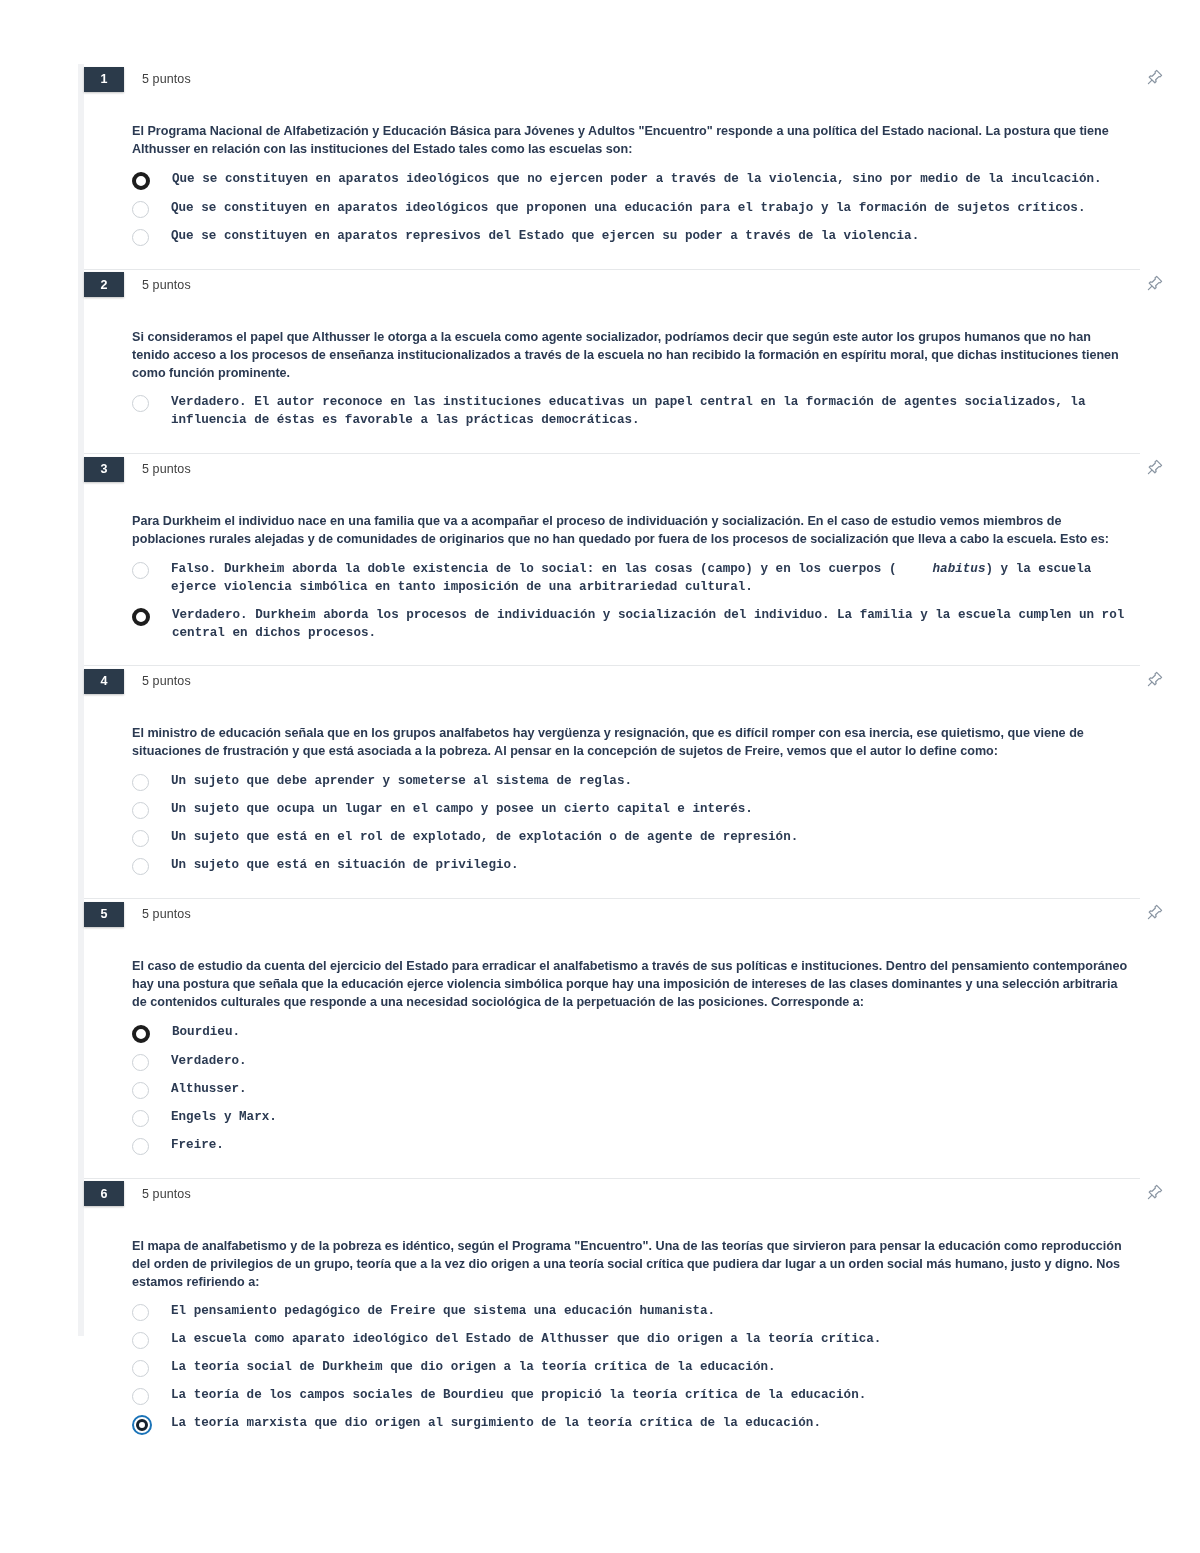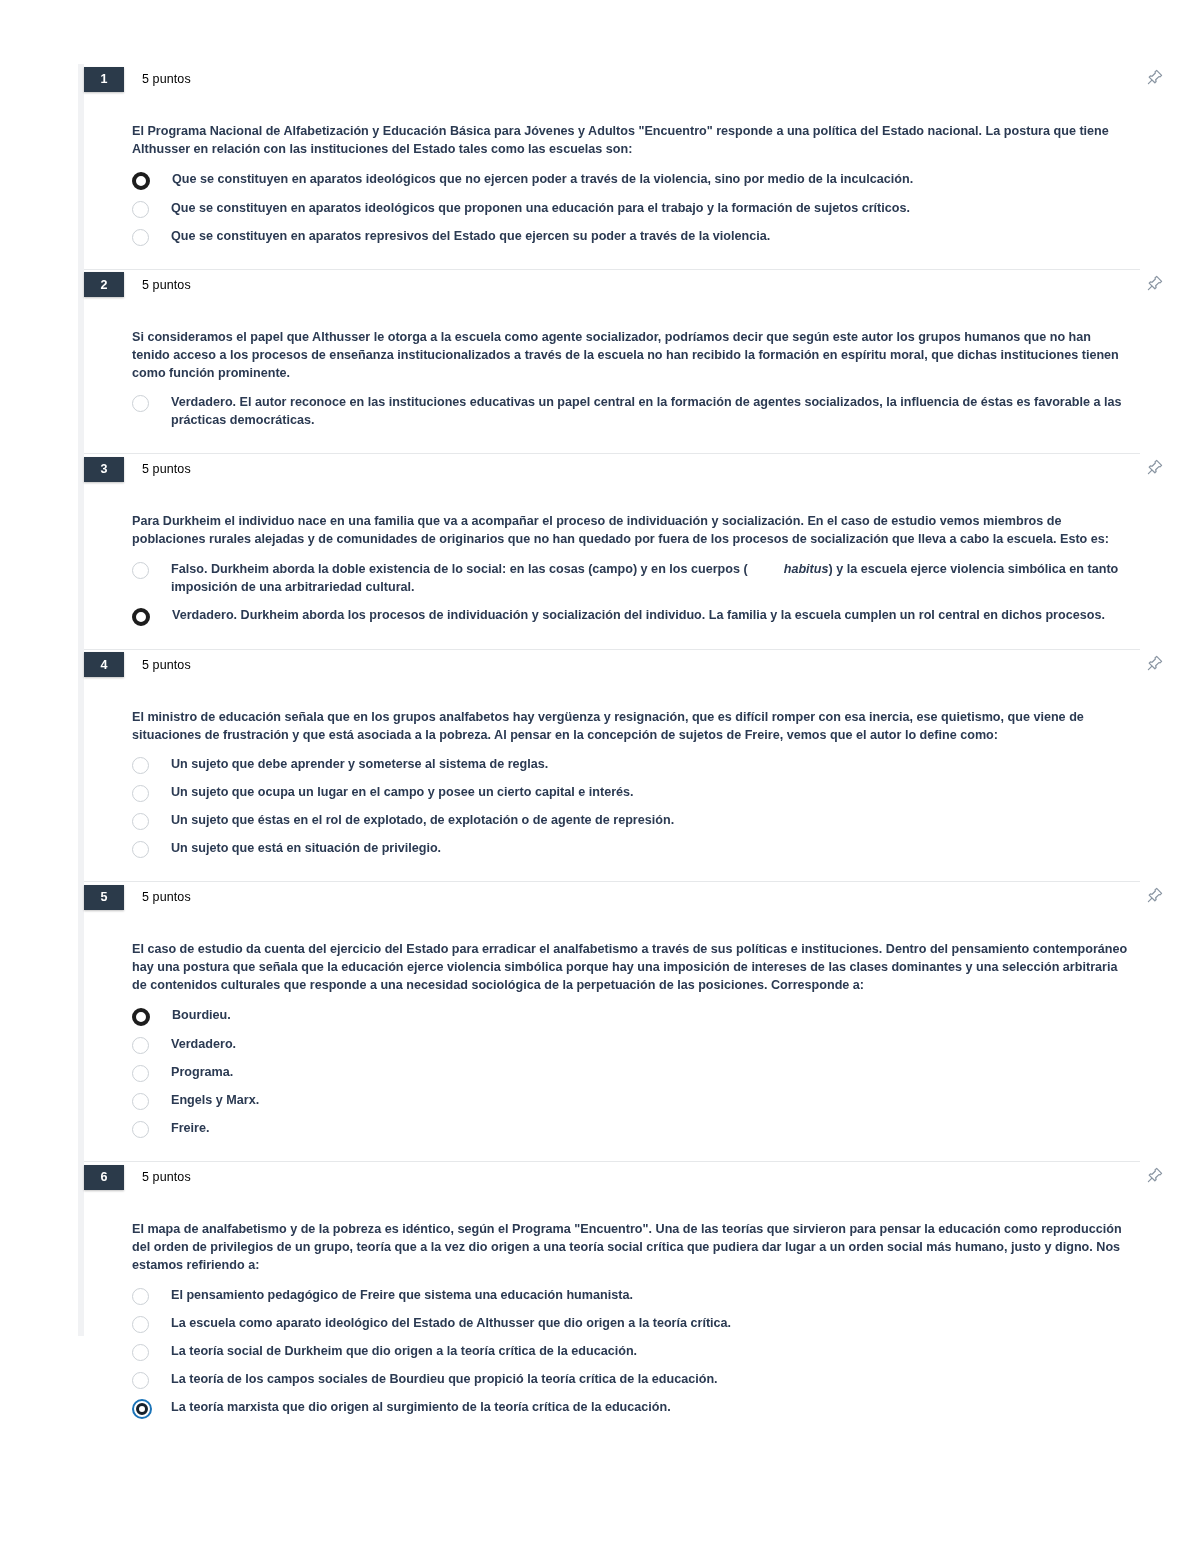--- a/index.html
+++ b/index.html
@@ -67,21 +67,21 @@
     display: flex;
     align-items: center;
     justify-content: center;
     box-shadow: 0 1px 2px rgba(0,0,0,0.25);
     flex: 0 0 auto;
   }
 
   .qpoints {
     margin-left: 18px;
     font-size: 12.5px;
-    color: #000000;
+    color: #404040;
     letter-spacing: 0.1px;
   }
 
   .pin {
     position: absolute;
     right: -24px;
     top: 4px;
     width: 18px;
     height: 18px;
     opacity: 0.72;
@@ -100,20 +100,21 @@
 
   .opts {
     margin-left: 48px;
     margin-top: 7px;
   }
 
   .opt {
     display: flex;
     align-items: flex-start;
     padding: 5px 0;
+    font-family: Liberation Mono, monospace;
   }
 
   .radio {
     flex: 0 0 auto;
     width: 17px;
     height: 17px;
     border-radius: 50%;
     border: 1.4px solid #ccd1d6;
     background: #ffffff;
     margin-top: 1px;
@@ -240,21 +241,21 @@
           <div class="opt">
             <span class="radio"></span>
             <span class="olabel">Un sujeto que debe aprender y someterse al sistema de reglas.</span>
           </div>
           <div class="opt">
             <span class="radio"></span>
             <span class="olabel">Un sujeto que ocupa un lugar en el campo y posee un cierto capital e interés.</span>
           </div>
           <div class="opt">
             <span class="radio"></span>
-            <span class="olabel">Un sujeto que éstas en el rol de explotado, de explotación o de agente de represión.</span>
+            <span class="olabel">Un sujeto que está en el rol de explotado, de explotación o de agente de represión.</span>
           </div>
           <div class="opt">
             <span class="radio"></span>
             <span class="olabel">Un sujeto que está en situación de privilegio.</span>
           </div>
         </div>
       </div>
       <div class="qcard">
         <div class="qhead">
           <div class="qnum">5</div>
@@ -269,21 +270,21 @@
           <div class="opt">
             <span class="radio sel-dark"></span>
             <span class="olabel">Bourdieu.</span>
           </div>
           <div class="opt">
             <span class="radio"></span>
             <span class="olabel">Verdadero.</span>
           </div>
           <div class="opt">
             <span class="radio"></span>
-            <span class="olabel">Programa.</span>
+            <span class="olabel">Althusser.</span>
           </div>
           <div class="opt">
             <span class="radio"></span>
             <span class="olabel">Engels y Marx.</span>
           </div>
           <div class="opt">
             <span class="radio"></span>
             <span class="olabel">Freire.</span>
           </div>
         </div>

